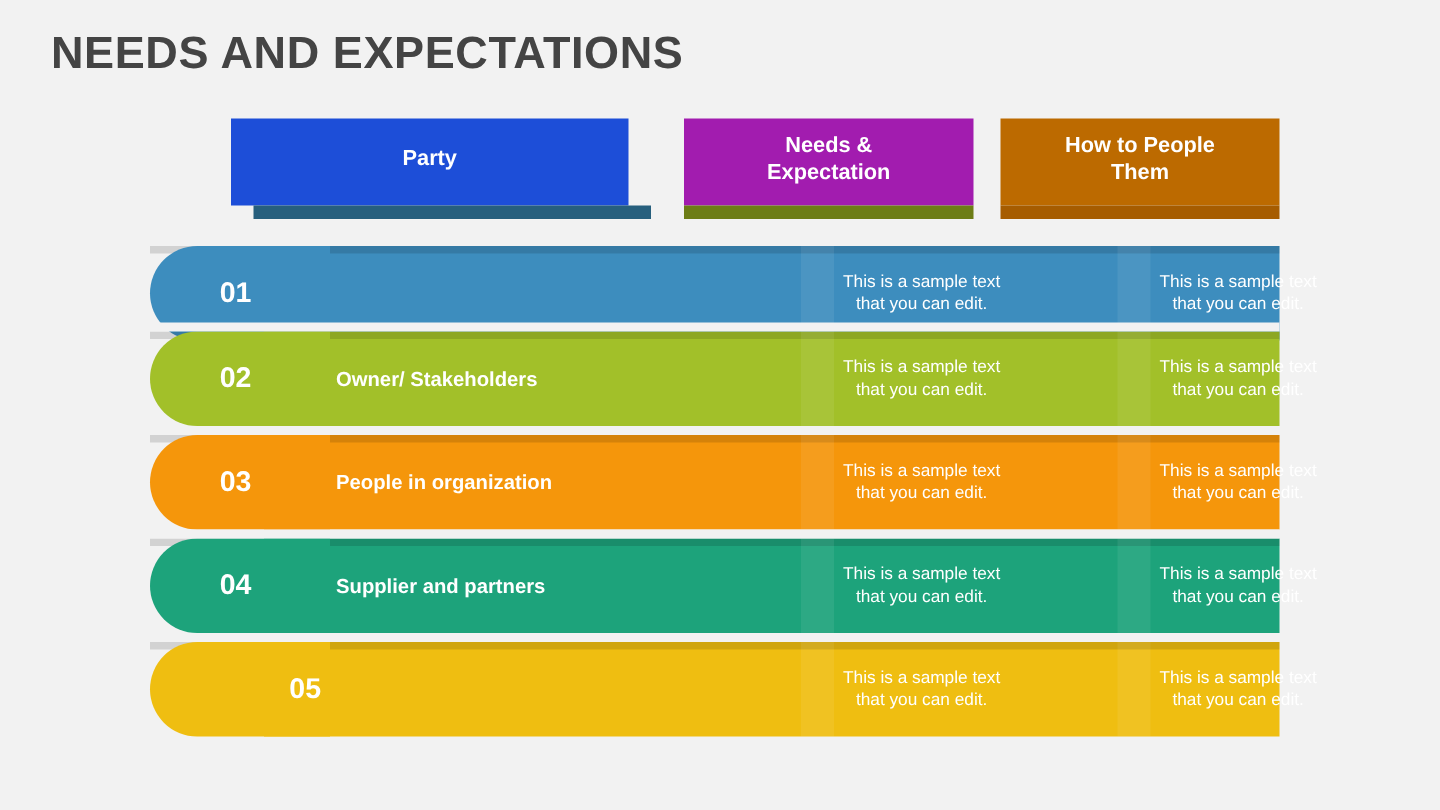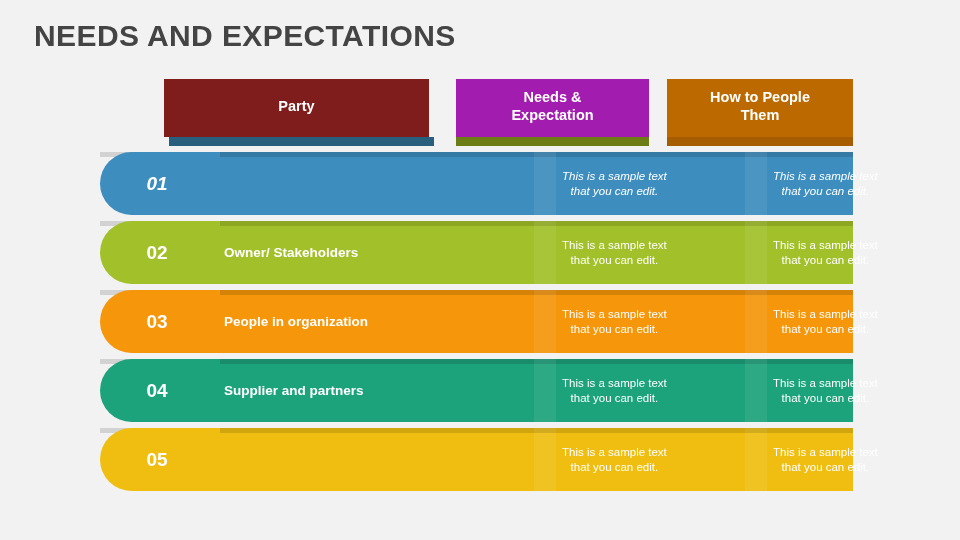--- a/index.html
+++ b/index.html
@@ -55,21 +55,21 @@
     padding: 0 8px 4px 8px;
     z-index: 6;
   }
   .hdr-bevel {
     position: absolute;
     top: 137px;
     height: 9px;
     z-index: 6;
   }
 
-  #hdr-party      { left: 164px; width: 265px; background: #7f1d1d; }
+  #hdr-party      { left: 154px; width: 265px; background: #1d4ed8; }
   #bev-party      { left: 169px; width: 265px; background: #275f7d; }
   #hdr-needs      { left: 456px; width: 193px; background: #a21caf; }
   #bev-needs      { left: 456px; width: 193px; background: #6d7d16; }
   #hdr-fulfill    { left: 667px; width: 186px; background: #bc6a00; }
   #bev-fulfill    { left: 667px; width: 186px; background: #a65c00; }
 
   
   .row {
     position: absolute;
     left: 100px;
@@ -158,21 +158,21 @@
     width: 100%;
     height: 5px;
     background: rgba(0,0,0,0.13);
     z-index: 2;
     pointer-events: none;
   }
 
   
   #row-1 .rowbody { border-radius: 0; }
   #row-5 .rowbody { border-bottom-left-radius: 0; }
-  #row-5 .numpill { border-radius: 32px 0 0 32px; }
+  #row-5 .numpill { border-radius: 32px 0 0 32px; justify-content: flex-end; }
 
   
   .rowgap {
     position: absolute;
     left: 100px;
     width: 120px;
     height: 6px;
     background: #f2f2f2;
     z-index: 4;
   }
@@ -200,21 +200,21 @@
   <div class="hdr-bevel" id="bev-needs"></div>
 
   <div class="hdr" id="hdr-fulfill">
     <span>
       <span>How to People</span><br>
       <span>Them</span>
     </span>
   </div>
   <div class="hdr-bevel" id="bev-fulfill"></div>
 
-  <div class="row" id="row-1" style="top:152px;font-style:italic;">
+  <div class="row" id="row-1" style="top:164px;">
     <div class="rowbody" style="background:#3d8dbe;"></div>
     <div class="rowshade"></div>
     <div class="divider div-a"></div>
     <div class="divider div-b"></div>
     <div class="numpill" style="background:#3d8dbe;">
       <span>01</span>
     </div>
     <div class="cell cell-needs">
       <span>
         <span>This is a sample text</span><br>

